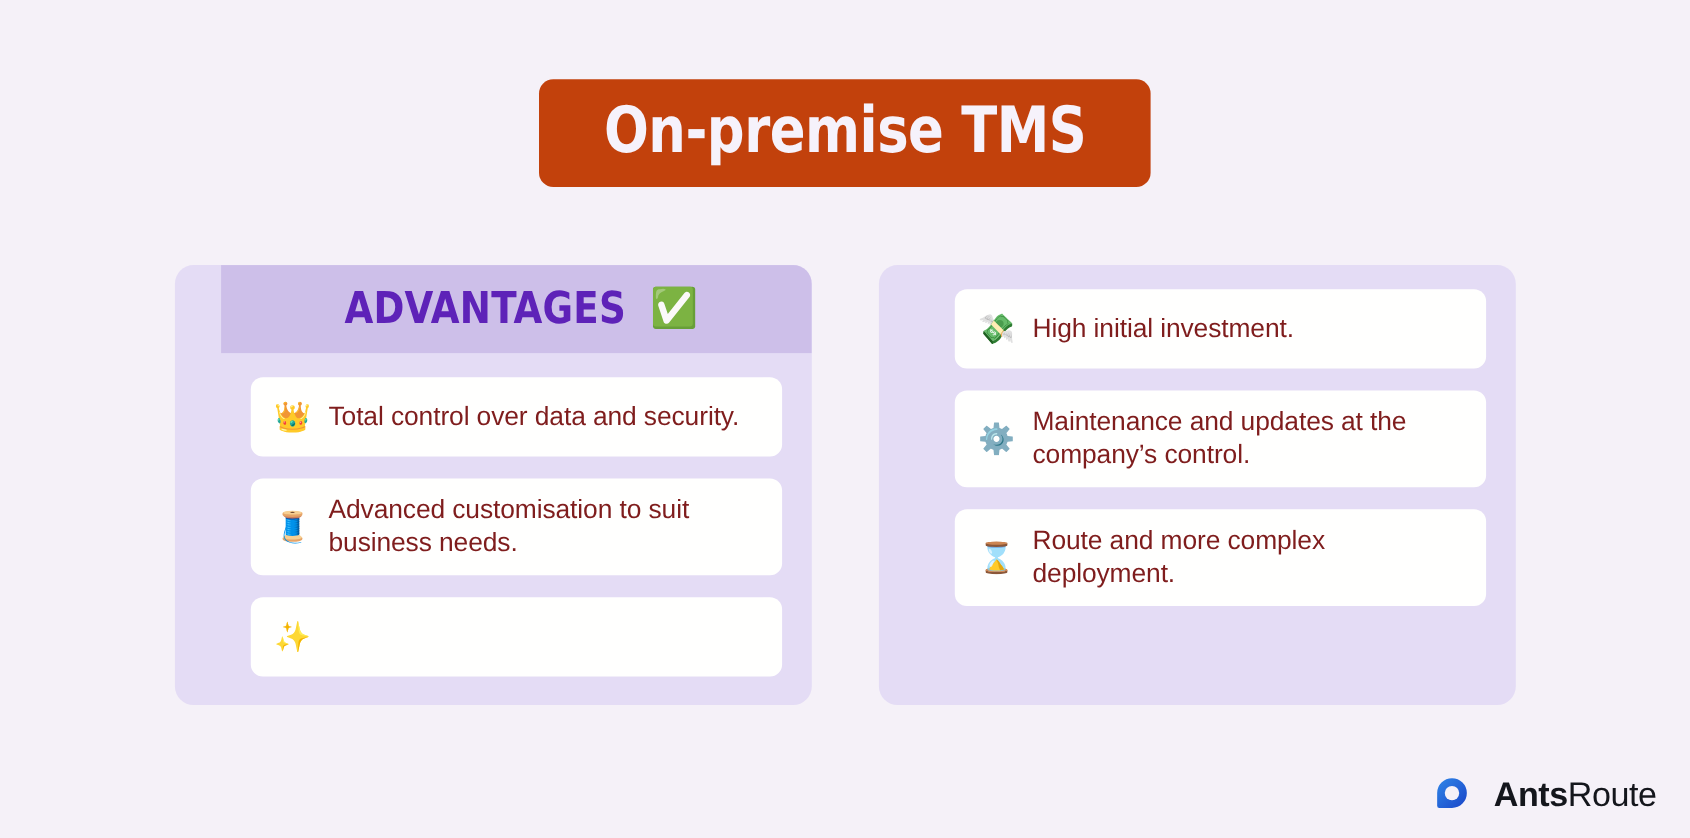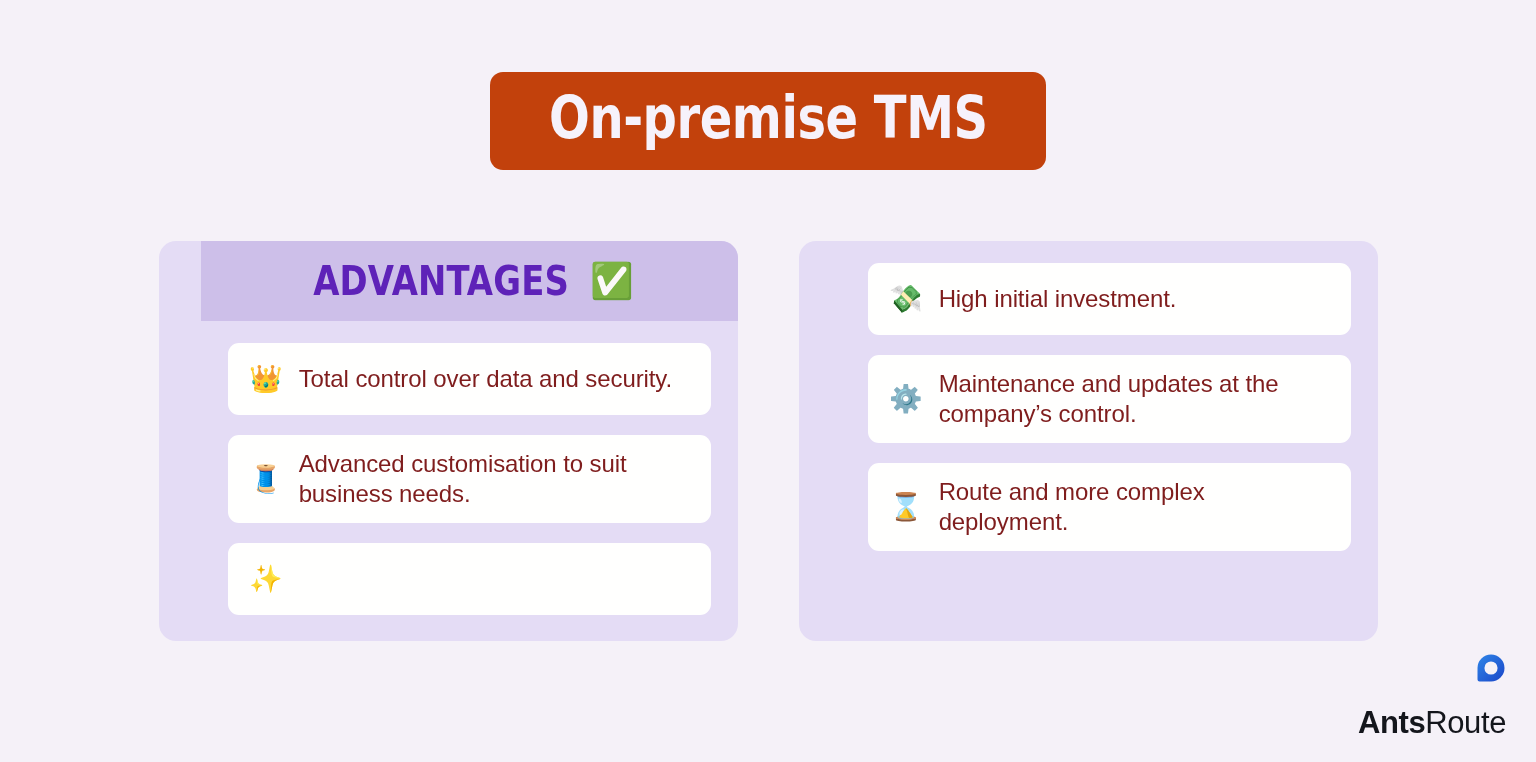--- a/index.html
+++ b/index.html
@@ -113,23 +113,22 @@
     color: #7f1d1d;
     letter-spacing: -0.1px;
   }
 
   
   .logo {
     position: absolute;
     right: 30px;
     bottom: 22px;
     display: flex;
-    align-items: flex-end;
+    align-items: flex-start;
     gap: 23px;
-    flex-direction: column;
   }
   .logo-mark {
     width: 30px;
     height: 30px;
     display: block;
   }
   .logo-text {
     font-family: "Liberation Sans", sans-serif;
     font-size: 31px;
     line-height: 34px;

